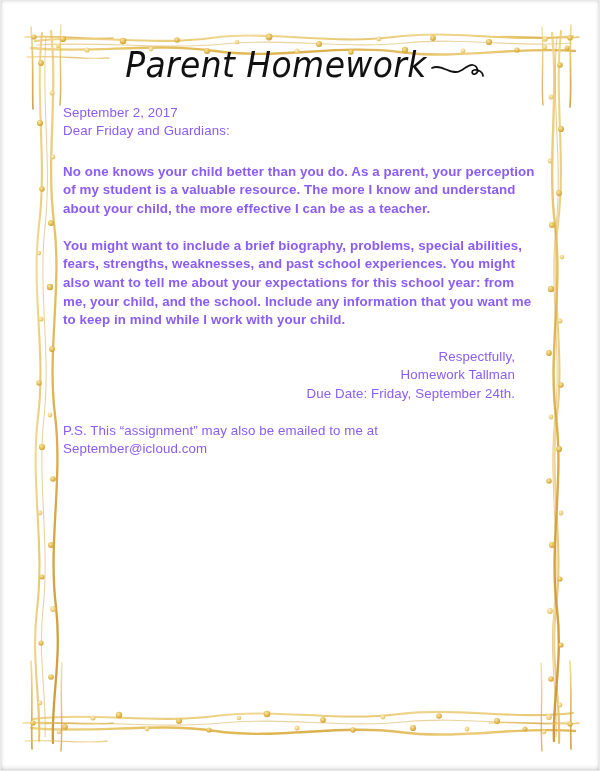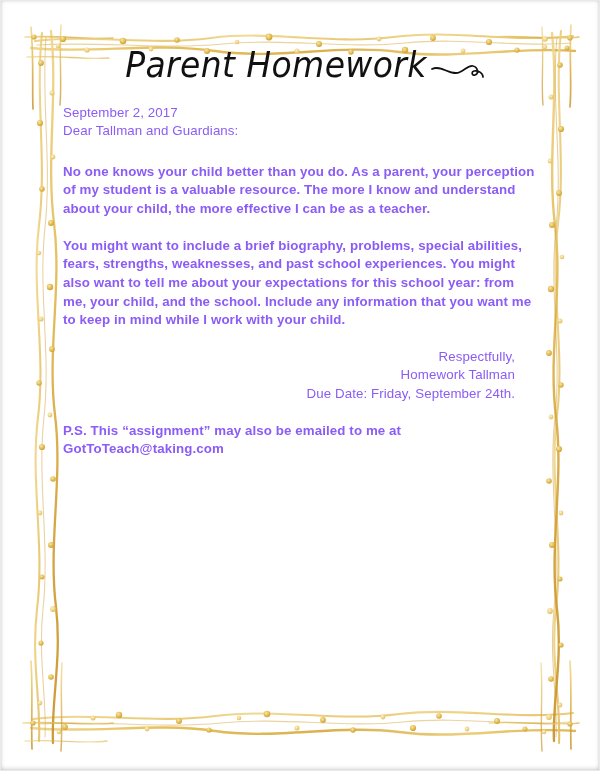--- a/index.html
+++ b/index.html
@@ -61,21 +61,21 @@
     text-align: center;
     letter-spacing: 0.4px;
     margin: 0 0 0 6px;
     white-space: nowrap;
     transform: scaleY(1.06);
     transform-origin: center top;
   }
 
   #title-row {
     display: flex;
-    align-items: flex-end;
+    align-items: center;
     justify-content: center;
     gap: 4px;
     margin-bottom: 22px;
   }
 
   #title-swash { flex: 0 0 auto; margin-top: 12px; }
 
   .letter-block {
     font-size: 13.3px;
     line-height: 1.40;
@@ -90,21 +90,21 @@
   #address-block { margin-bottom: 22px; }
   #address-block div { margin: 0; }
 
   #signature-block {
     text-align: right;
     margin: 0 0 18px 0;
     padding-right: 26px;
   }
   #signature-block div { margin: 0; }
 
-  #ps-block { margin: 0; font-weight: bold; }
+  #ps-block { margin: 0; }
 </style>
 </head>
 <body>
 
 <div id="page">
 
   <svg id="gold-border" viewBox="0 0 600 771" xmlns="http://www.w3.org/2000/svg" aria-hidden="true">
     <defs>
       <linearGradient id="goldA" x1="0" y1="0" x2="1" y2="0">
         <stop offset="0%" stop-color="#EFD487"></stop>
@@ -273,33 +273,33 @@
 
     <div id="title-row">
       <h1 id="doc-title">Parent Homework</h1>
       <svg id="title-swash" width="54" height="22" viewBox="0 0 54 22" xmlns="http://www.w3.org/2000/svg" aria-hidden="true">
         <path d="M1,9 C10,4 20,17 29,12 C35,9 38,5 42,6 C47,7 48,14 44,15 C41,16 40,12 43,11 C47,10 52,13 52,17" fill="none" stroke="#111111" stroke-width="1.7" stroke-linecap="round"></path>
       </svg>
     </div>
 
     <div id="address-block" class="letter-block">
       <div>September 2, 2017</div>
-      <div>Dear Tallman and Guardians:</div>
+      <div>Dear Friday and Guardians:</div>
     </div>
 
     <p class="letter-block para">No one knows your child better than you do.  As a parent, your perception of my student is a valuable resource.  The more I know and understand about your child, the more effective I can be as a teacher.</p>
     <p class="letter-block para">You might want to include a brief biography, problems, special abilities, fears, strengths, weaknesses, and past school experiences.  You might also want to tell me about your expectations for this school year: from me, your child, and the school.  Include any information that you want me to keep in mind while I work with your child.</p>
 
     <div id="signature-block" class="letter-block">
       <div>Respectfully,</div>
       <div>Homework Tallman</div>
       <div>Due Date: Friday, September 24th.</div>
     </div>
 
     <div id="ps-block" class="letter-block">
       <div>P.S. This “assignment” may also be emailed to me at</div>
-      <div>GotToTeach@taking.com</div>
+      <div>September@icloud.com</div>
     </div>
 
   </div>
 
   <div id="page-edge-shadow"></div>
 </div>
 
 </body></html>

